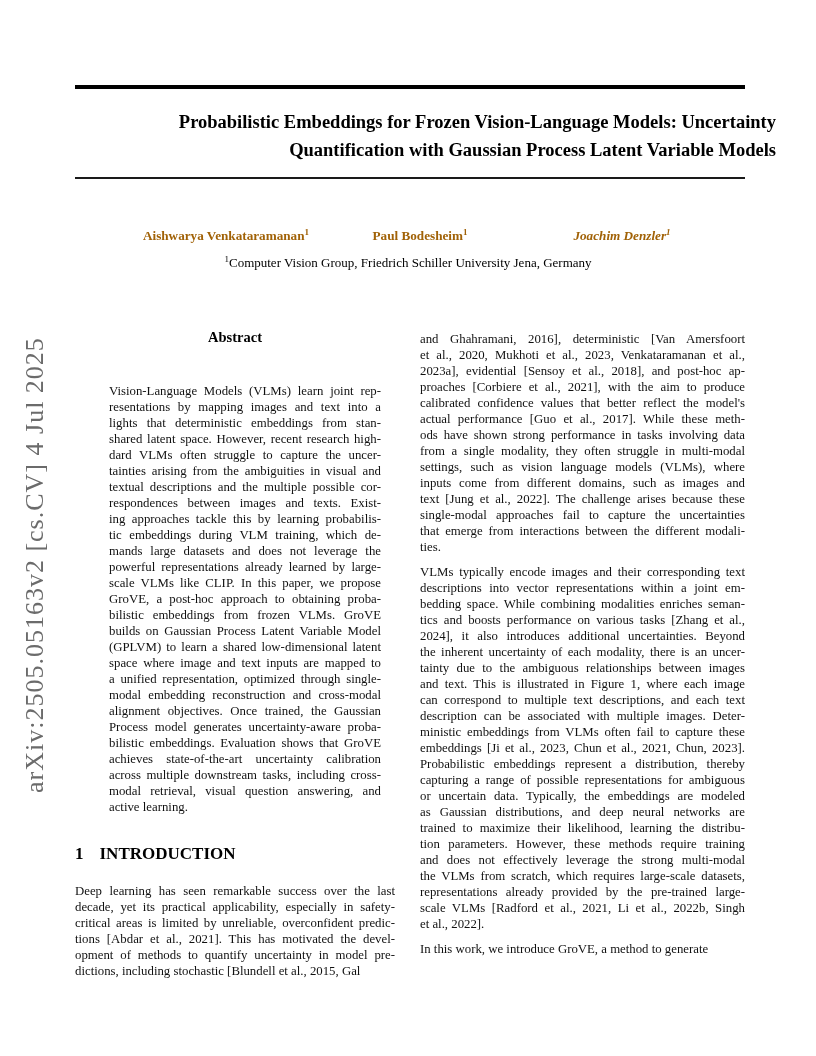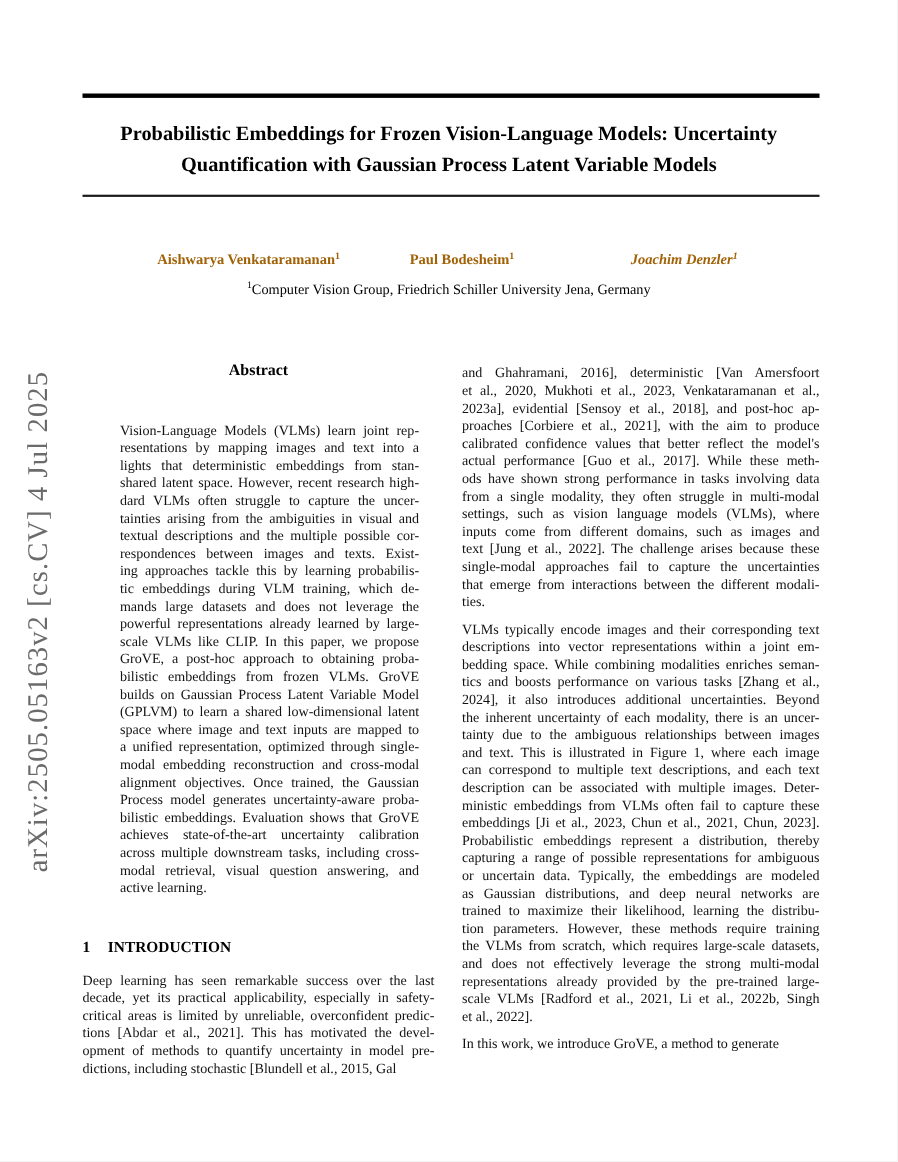--- a/index.html
+++ b/index.html
@@ -39,21 +39,21 @@
     position: absolute;
     left: 75px; width: 670px;
     top: 177px; height: 2px;
     background: #1a1a1a;
   }
 
   
   .title {
     position: absolute;
     left: 40px; right: 40px; top: 109px;
-    text-align: center;
+    text-align: right;
     font-weight: bold;
     font-size: 18.5px;
     line-height: 27.5px;
     color: #000000;
   }
   .title-line { white-space: nowrap; }
 
   
   .author {
     position: absolute;
@@ -89,24 +89,23 @@
   .abstract-body {
     position: absolute;
     left: 109px; width: 272px; top: 383px;
   }
 
   
   .section-heading {
     position: absolute;
     left: 75px; top: 844px;
     font-weight: bold;
-    font-size: 14px;
-    white-space: nowrap;
-    color: #000000;
-    margin-top: 10px;
+    font-size: 17px;
+    white-space: nowrap;
+    color: #000000;
   }
   .section-number { margin-right: 16px; }
 
   
   .col-left-intro {
     position: absolute;
     left: 75px; width: 320px; top: 883px;
   }
   .col-right {
     position: absolute;
@@ -221,22 +220,22 @@
         <div class="tline">can correspond to multiple text descriptions, and each text</div>
         <div class="tline">description can be associated with multiple images. Deter-</div>
         <div class="tline">ministic embeddings from VLMs often fail to capture these</div>
         <div class="tline">embeddings [Ji et al., 2023, Chun et al., 2021, Chun, 2023].</div>
         <div class="tline">Probabilistic embeddings represent a distribution, thereby</div>
         <div class="tline">capturing a range of possible representations for ambiguous</div>
         <div class="tline">or uncertain data. Typically, the embeddings are modeled</div>
         <div class="tline">as Gaussian distributions, and deep neural networks are</div>
         <div class="tline">trained to maximize their likelihood, learning the distribu-</div>
         <div class="tline">tion parameters. However, these methods require training</div>
+        <div class="tline">and does not effectively leverage the strong multi-modal</div>
         <div class="tline">the VLMs from scratch, which requires large-scale datasets,</div>
-        <div class="tline">and does not effectively leverage the strong multi-modal</div>
         <div class="tline">representations already provided by the pre-trained large-</div>
         <div class="tline">scale VLMs [Radford et al., 2021, Li et al., 2022b, Singh</div>
         <div class="tline tline-last">et al., 2022].</div>
       </div>
     <div class="para">
         <div class="tline tline-last">In this work, we introduce GroVE, a method to generate</div>
       </div>
   </div>
 
 </div>

